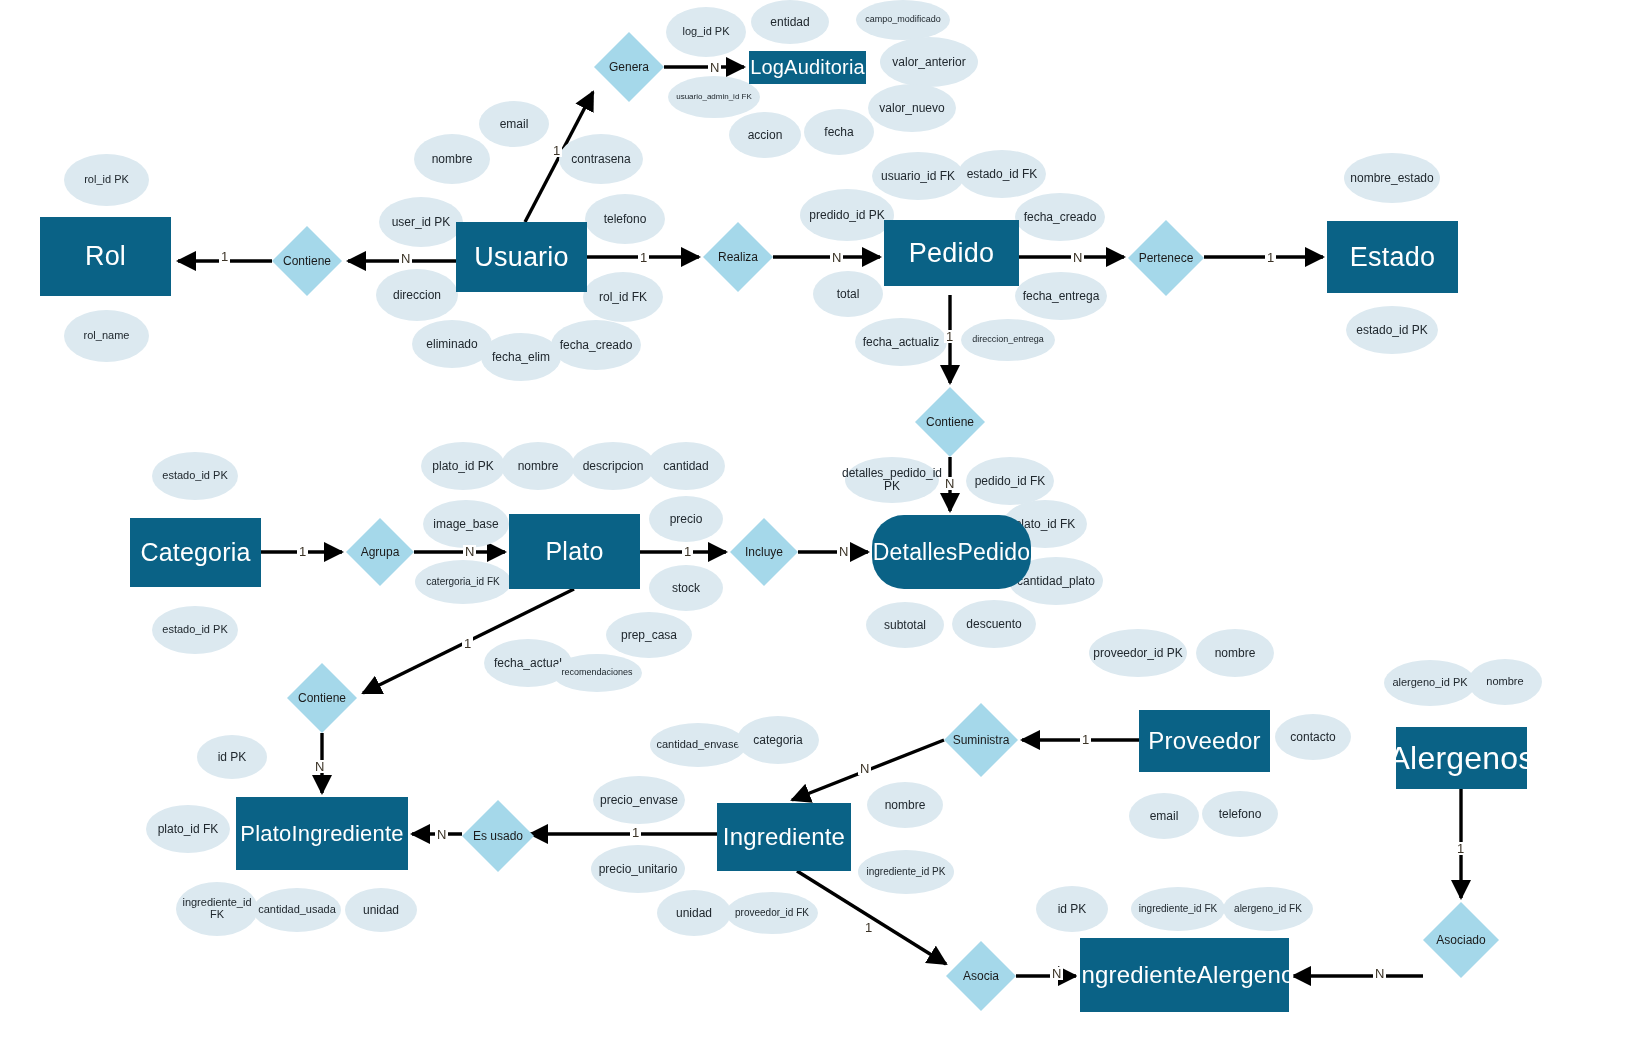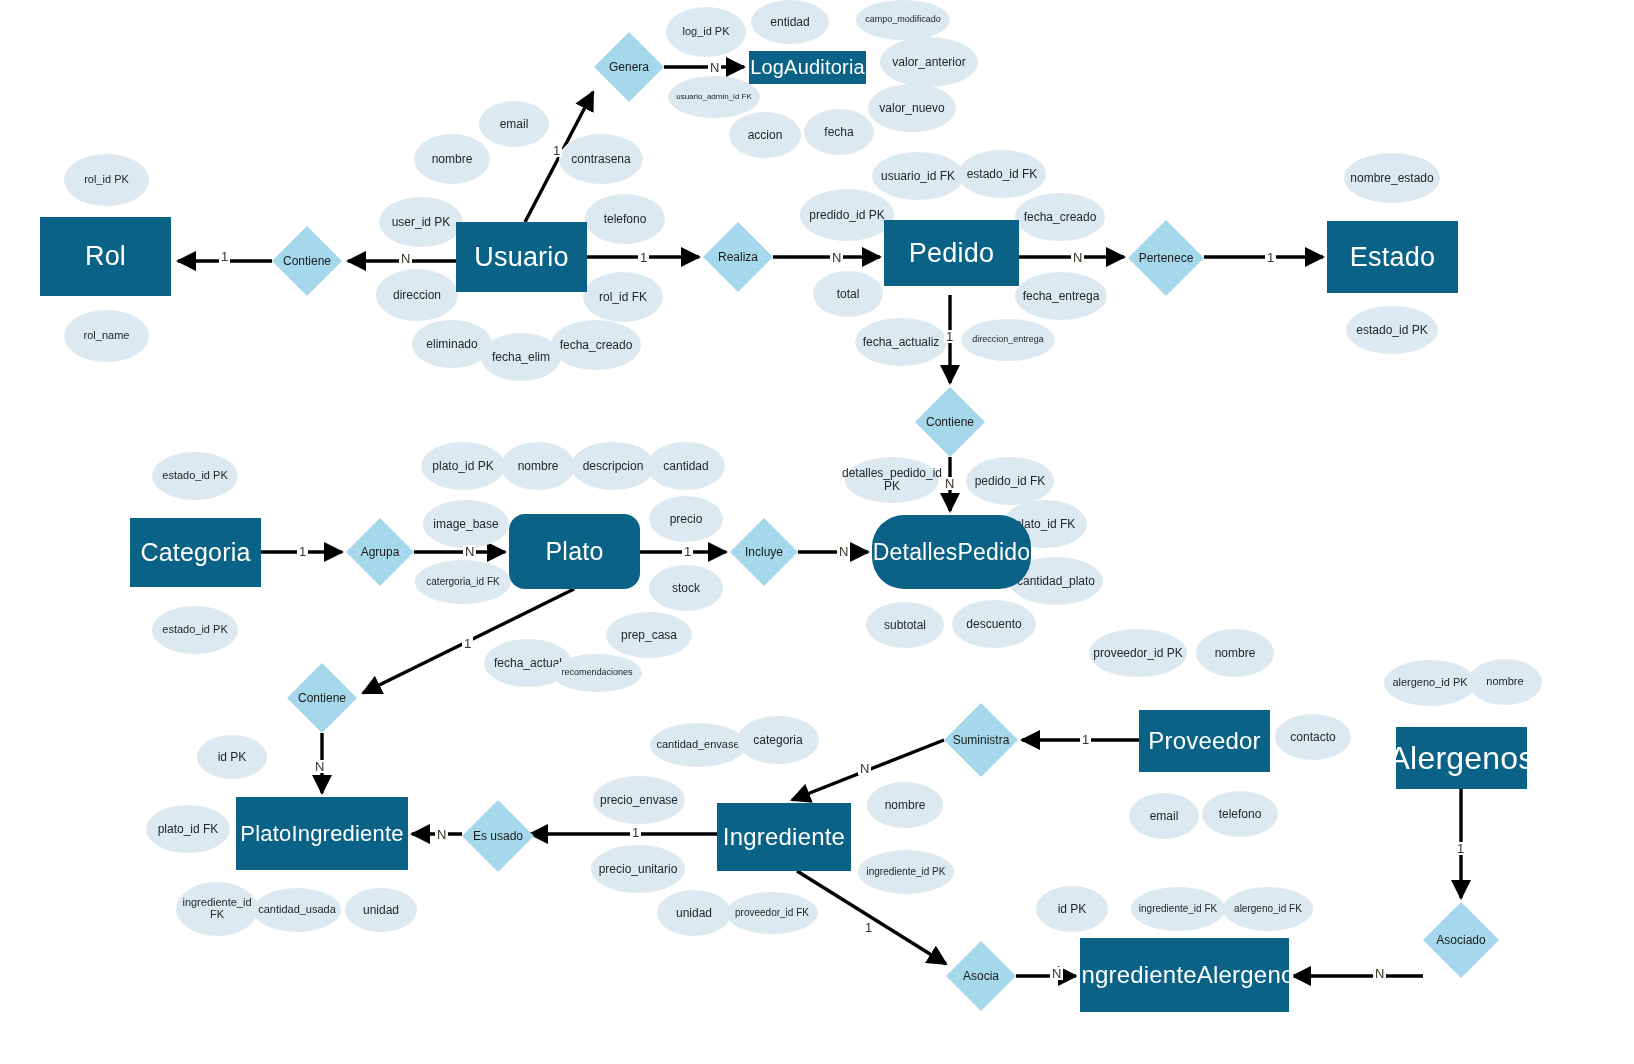--- a/index.html
+++ b/index.html
@@ -142,21 +142,21 @@
     </g>
   </svg>
 
   <div id="entities-layer">
       <div class="entity" style="left: 40px; top: 217px; width: 131px; height: 79px; font-size: 27px;">Rol</div>
       <div class="entity" style="left: 456px; top: 222px; width: 131px; height: 70px; font-size: 27px;">Usuario</div>
       <div class="entity" style="left: 749px; top: 51px; width: 117px; height: 33px; font-size: 20px;">LogAuditoria</div>
       <div class="entity" style="left: 884px; top: 220px; width: 135px; height: 66px; font-size: 27px;">Pedido</div>
       <div class="entity" style="left: 1327px; top: 221px; width: 131px; height: 72px; font-size: 27px;">Estado</div>
       <div class="entity" style="left: 130px; top: 518px; width: 131px; height: 69px; font-size: 25px;">Categoria</div>
-      <div class="entity" style="left: 509px; top: 514px; width: 131px; height: 75px; font-size: 25px; border-radius: 16px;">Plato</div>
+      <div class="entity" style="left: 509px; top: 514px; width: 131px; height: 75px; font-size: 25px;">Plato</div>
       <div class="entity" style="left: 872px; top: 515px; width: 159px; height: 74px; font-size: 23px; border-radius: 32px;">DetallesPedido</div>
       <div class="entity" style="left: 236px; top: 797px; width: 172px; height: 73px; font-size: 22px;">PlatoIngrediente</div>
       <div class="entity" style="left: 717px; top: 803px; width: 134px; height: 68px; font-size: 24px;">Ingrediente</div>
       <div class="entity" style="left: 1139px; top: 710px; width: 131px; height: 62px; font-size: 24px;">Proveedor</div>
       <div class="entity" style="left: 1396px; top: 727px; width: 131px; height: 62px; font-size: 32px;">Alergenos</div>
       <div class="entity" style="left: 1080px; top: 938px; width: 209px; height: 74px; font-size: 24px;">IngredienteAlergeno</div>
     </div>
   <div id="relationships-layer">
       <div class="relationship" style="left: 272px; top: 226px; width: 70px; height: 70px; font-size: 12px;">
         <span>Contiene</span>

